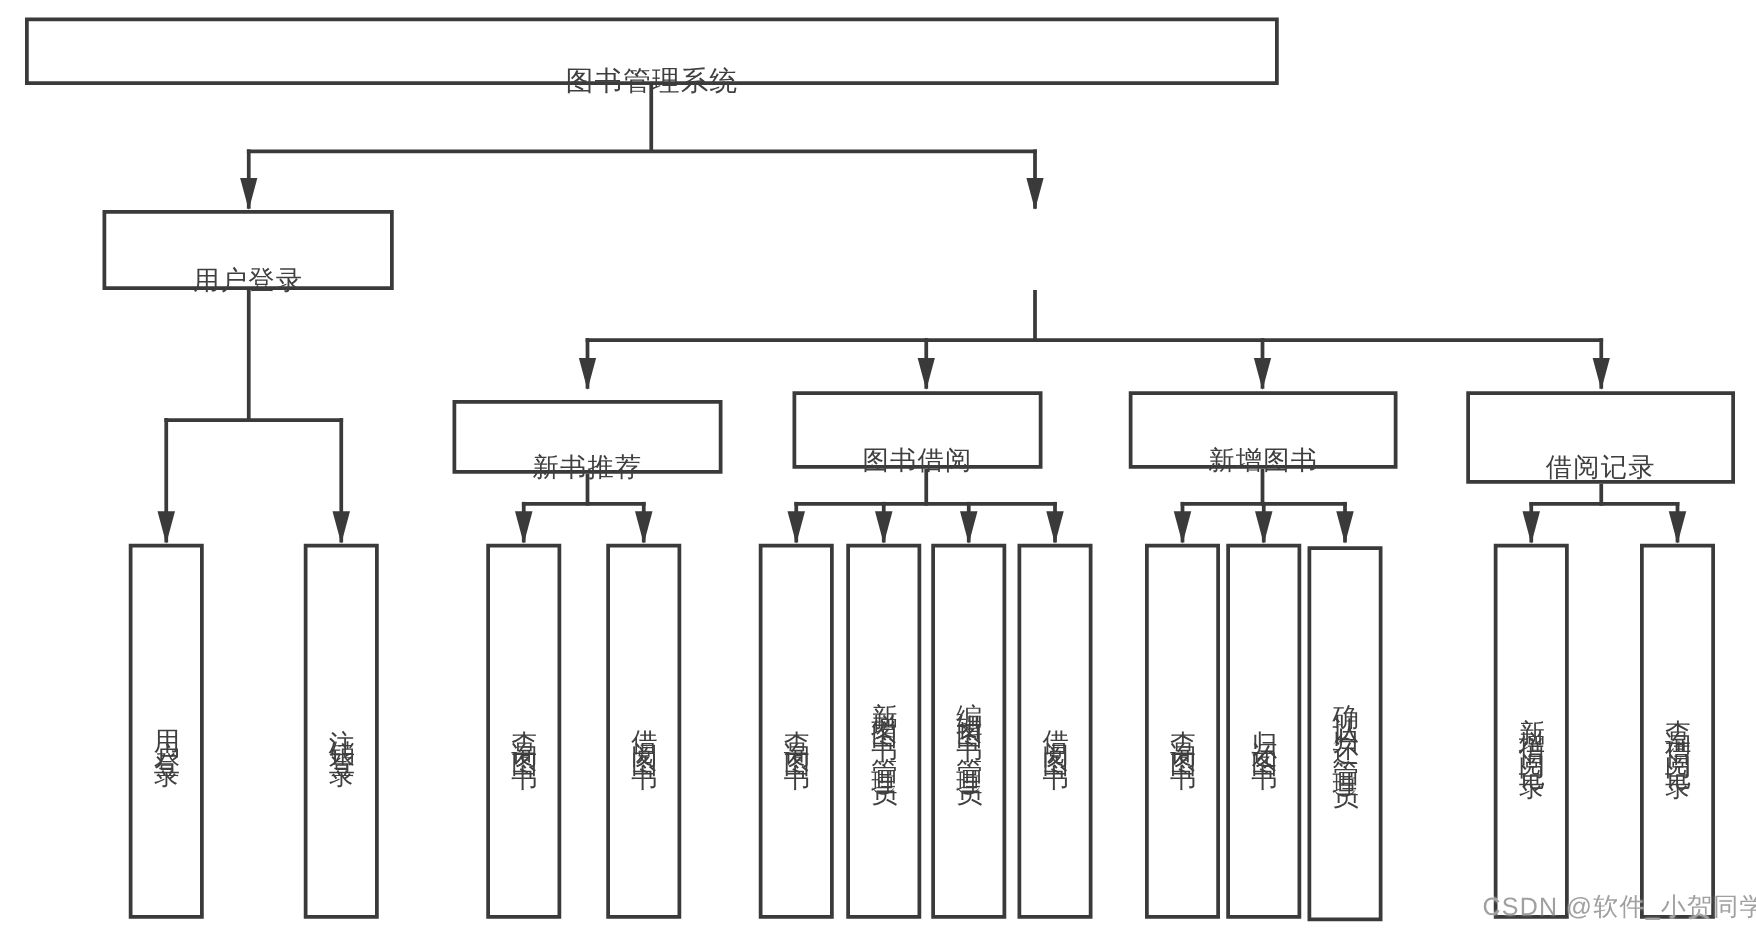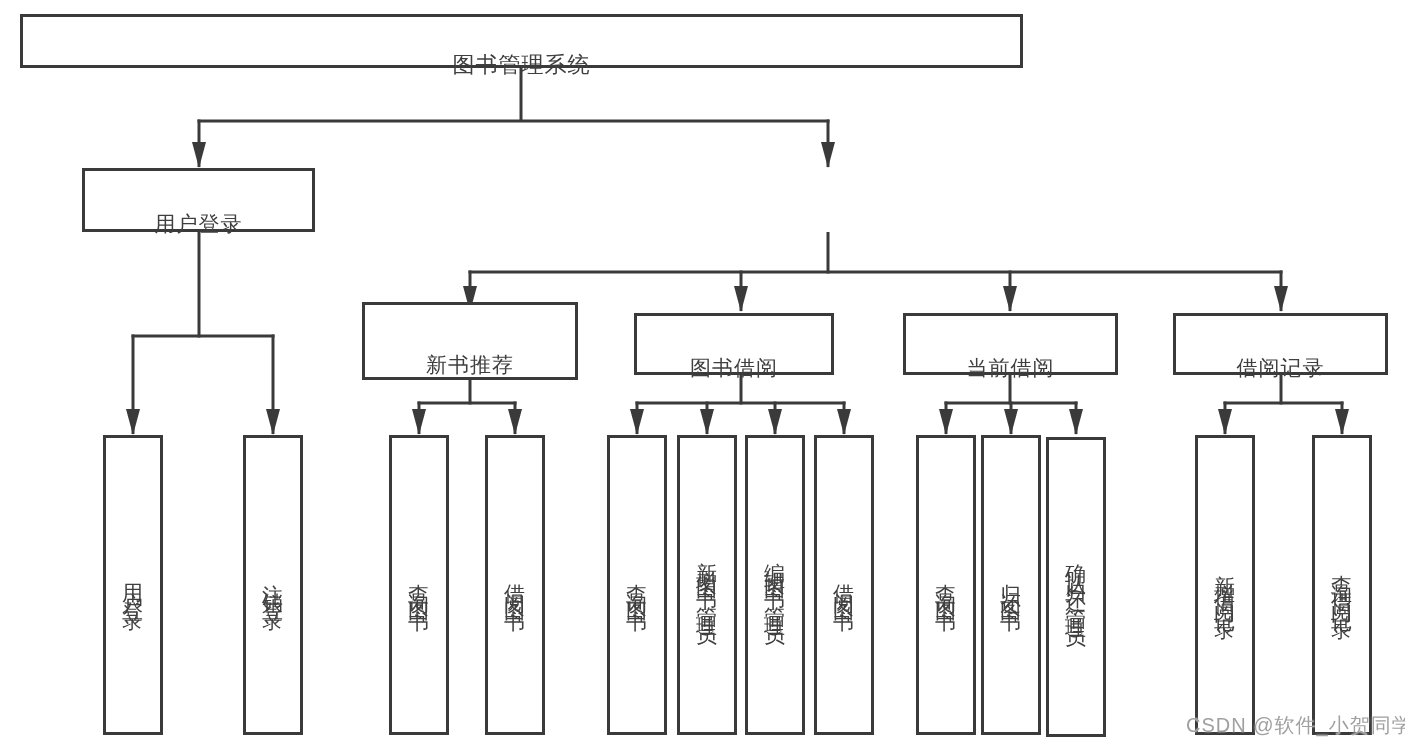--- a/index.html
+++ b/index.html
@@ -102,30 +102,30 @@
   </svg>
 
   <div class="node h root" style="left:20px;top:14px;width:1003px;height:54px">
     <span>图书管理系统</span>
   </div>
 
   <div class="node h" style="left:82px;top:168px;width:233px;height:64px">
     <span>用户登录</span>
   </div>
 
-  <div class="node h" style="left:362px;top:302px;width:216px;height:78px">
+  <div class="node h" style="left:362px;top:320px;width:216px;height:59px">
     <span>新书推荐</span>
   </div>
   <div class="node h" style="left:634px;top:313px;width:200px;height:62px">
     <span>图书借阅</span>
   </div>
   <div class="node h" style="left:903px;top:313px;width:215px;height:62px">
-    <span>当前借阅</span>
+    <span>新增图书</span>
   </div>
-  <div class="node h" style="left:1173px;top:313px;width:215px;height:62px">
+  <div class="node h" style="left:1173px;top:313px;width:215px;height:74px">
     <span>借阅记录</span>
   </div>
 
   <div class="node v" style="left:103px;top:435px;width:60px;height:300px">
     <span>用户登录</span>
   </div>
   <div class="node v" style="left:243px;top:435px;width:60px;height:300px">
     <span>注销登录</span>
   </div>
 

